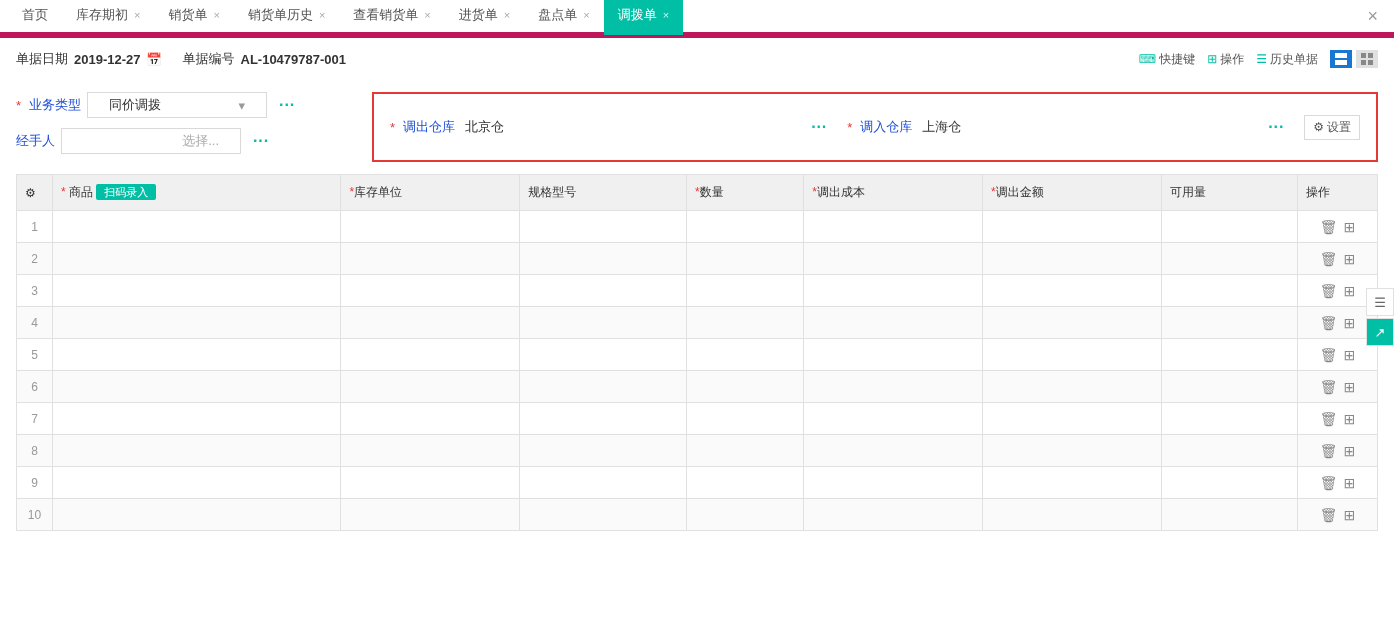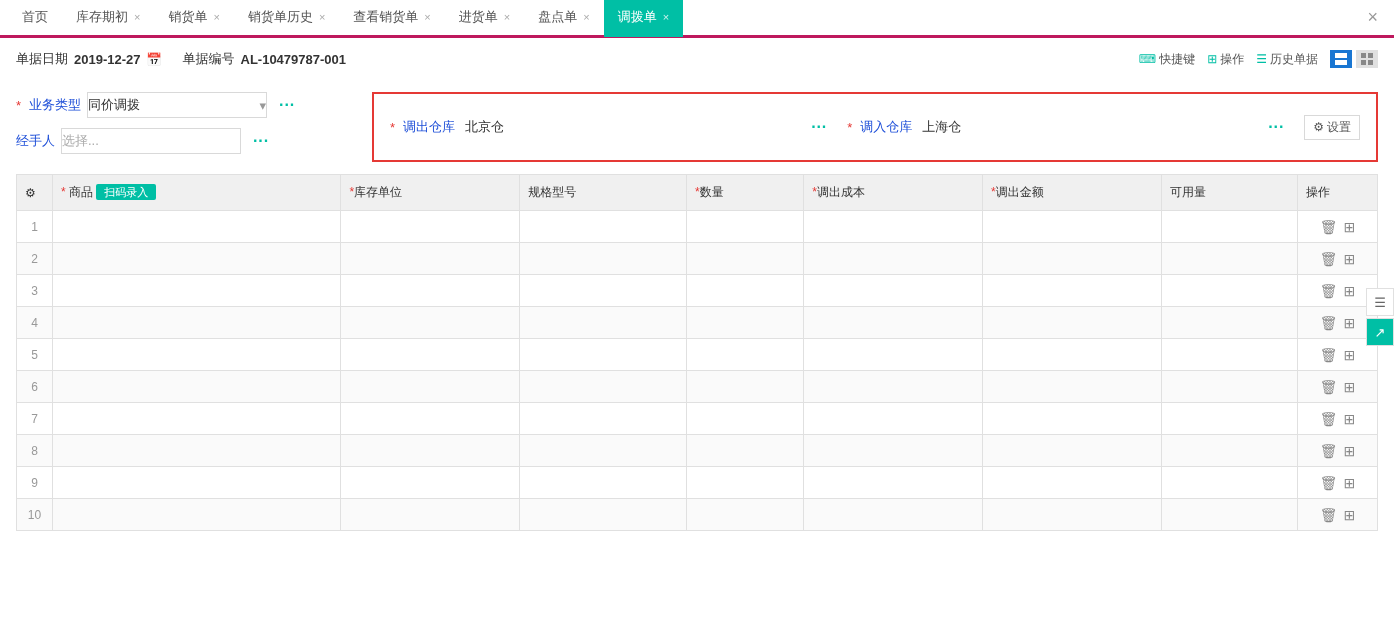--- a/index.html
+++ b/index.html
@@ -3,21 +3,21 @@
   <meta charset="utf-8">
   <style>
     * { box-sizing: border-box; margin: 0; padding: 0; }
     body { font-family: 'Microsoft YaHei', Arial, sans-serif; font-size: 13px; background: #f5f5f5; color: #333; }
 
     
     .tab-bar {
       display: flex;
       align-items: center;
       background: #fff;
-      border-bottom: 3px solid #be185d;
+      border-bottom: 6px solid #be185d;
       height: 38px;
       padding: 7px 8px;
     }
     .tab-item {
       display: flex;
       align-items: center;
       padding: 0 14px;
       height: 38px;
       cursor: pointer;
       font-size: 13px;
@@ -116,21 +116,21 @@
     .form-field {
       display: flex;
       align-items: center;
       gap: 6px;
     }
     .required-star { color: #e53935; margin-right: 2px; }
     .field-label { color: #1d4ed8; white-space: nowrap; }
     .field-value { color: #333; }
     .field-select {
       display: flex; align-items: center;
-      border: 1px solid #d9d9d9; padding: 3px 0;
+      border: 1px solid #d9d9d9; padding: 3px 21px;
       cursor: pointer; min-width: 140px; background: #fff;
     }
     .field-select .arrow { margin-left: auto; color: #999; }
     .dots-btn {
       color: #00bfa5; cursor: pointer; font-size: 16px; font-weight: bold;
       margin-left: 6px;
     }
     .settings-btn {
       display: flex; align-items: center; gap: 3px;
       border: 1px solid #d9d9d9; padding: 3px 8px;
@@ -312,21 +312,21 @@
         <span class="required-star">*</span>
         <span class="field-label">业务类型</span>
         <div class="field-select" style="min-width:180px;">
           <span>同价调拨</span>
           <span class="arrow">▾</span>
         </div>
         <span class="dots-btn">···</span>
       </div>
       <div class="form-field">
         <span class="field-label">经手人</span>
-        <div class="field-select" style="min-width:180px;color:#aaa;">
+        <div class="field-select" style="min-width:180px;color:#aaa;justify-content:flex-end;">
           <span>选择...</span>
         </div>
         <span class="dots-btn">···</span>
       </div>
     </div>
 
     <div class="form-right-box">
       <div class="warehouse-field">
         <span class="required-star">*</span>
         <span class="field-label">调出仓库</span>

